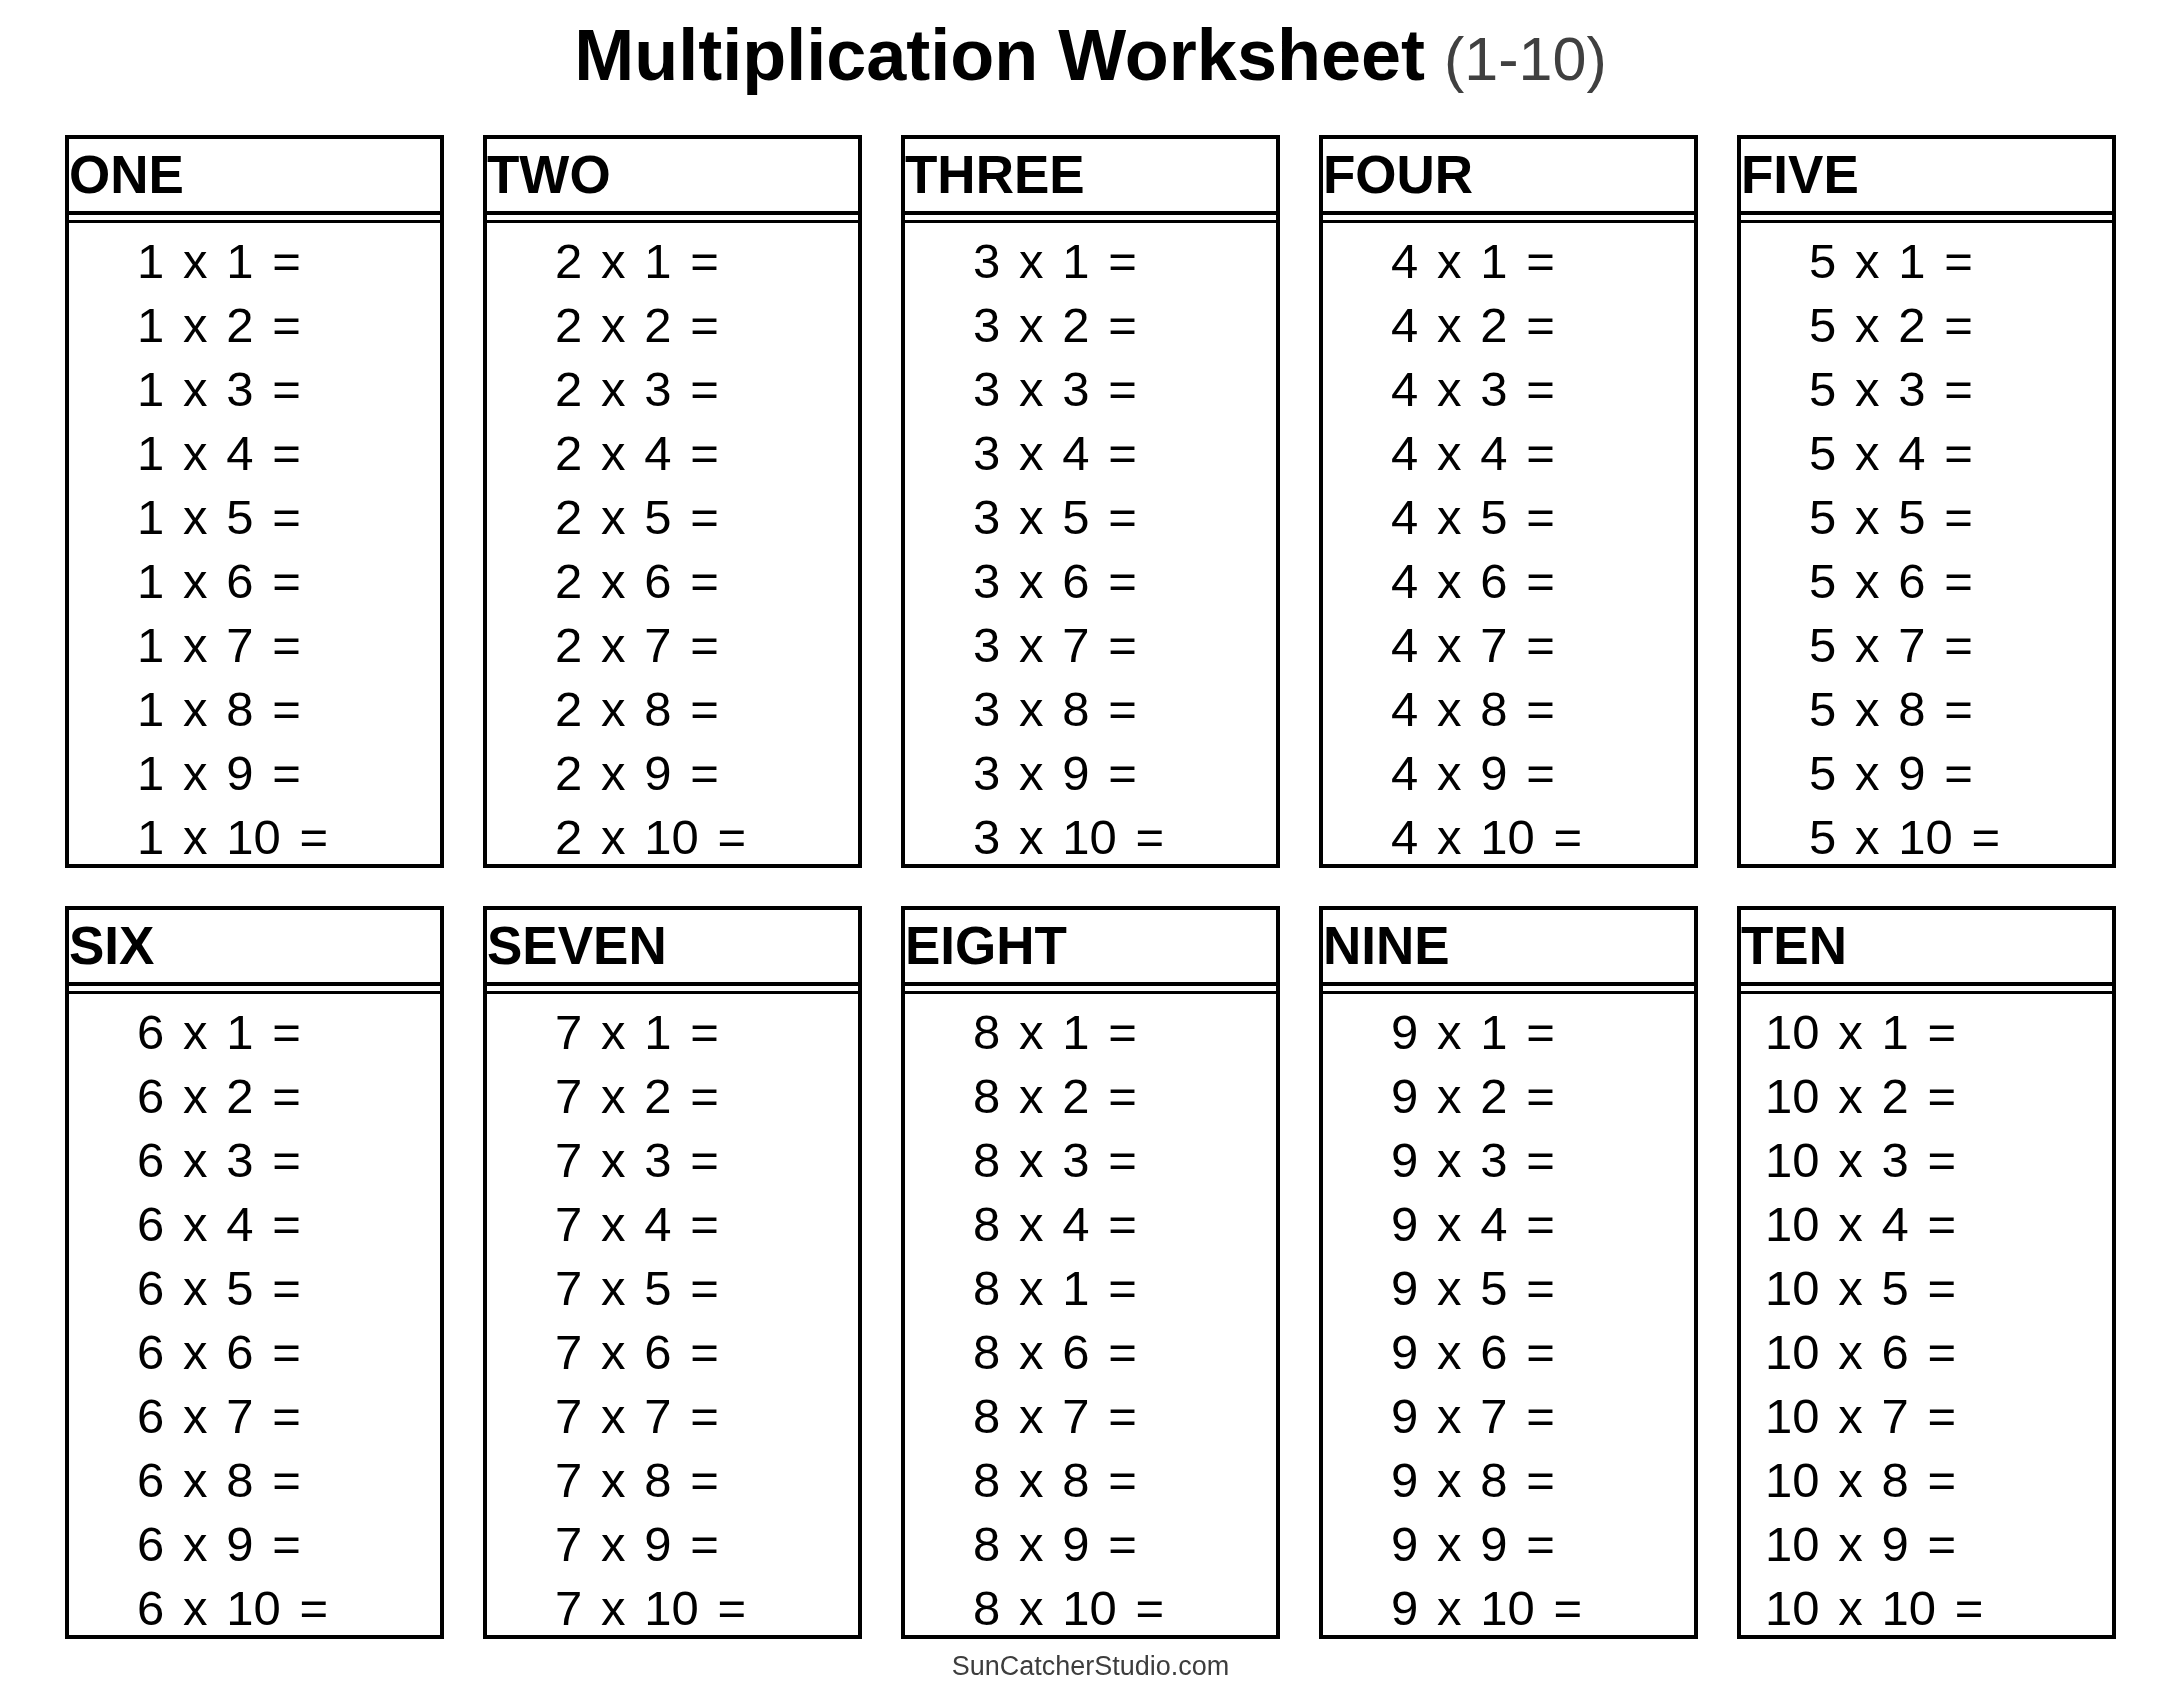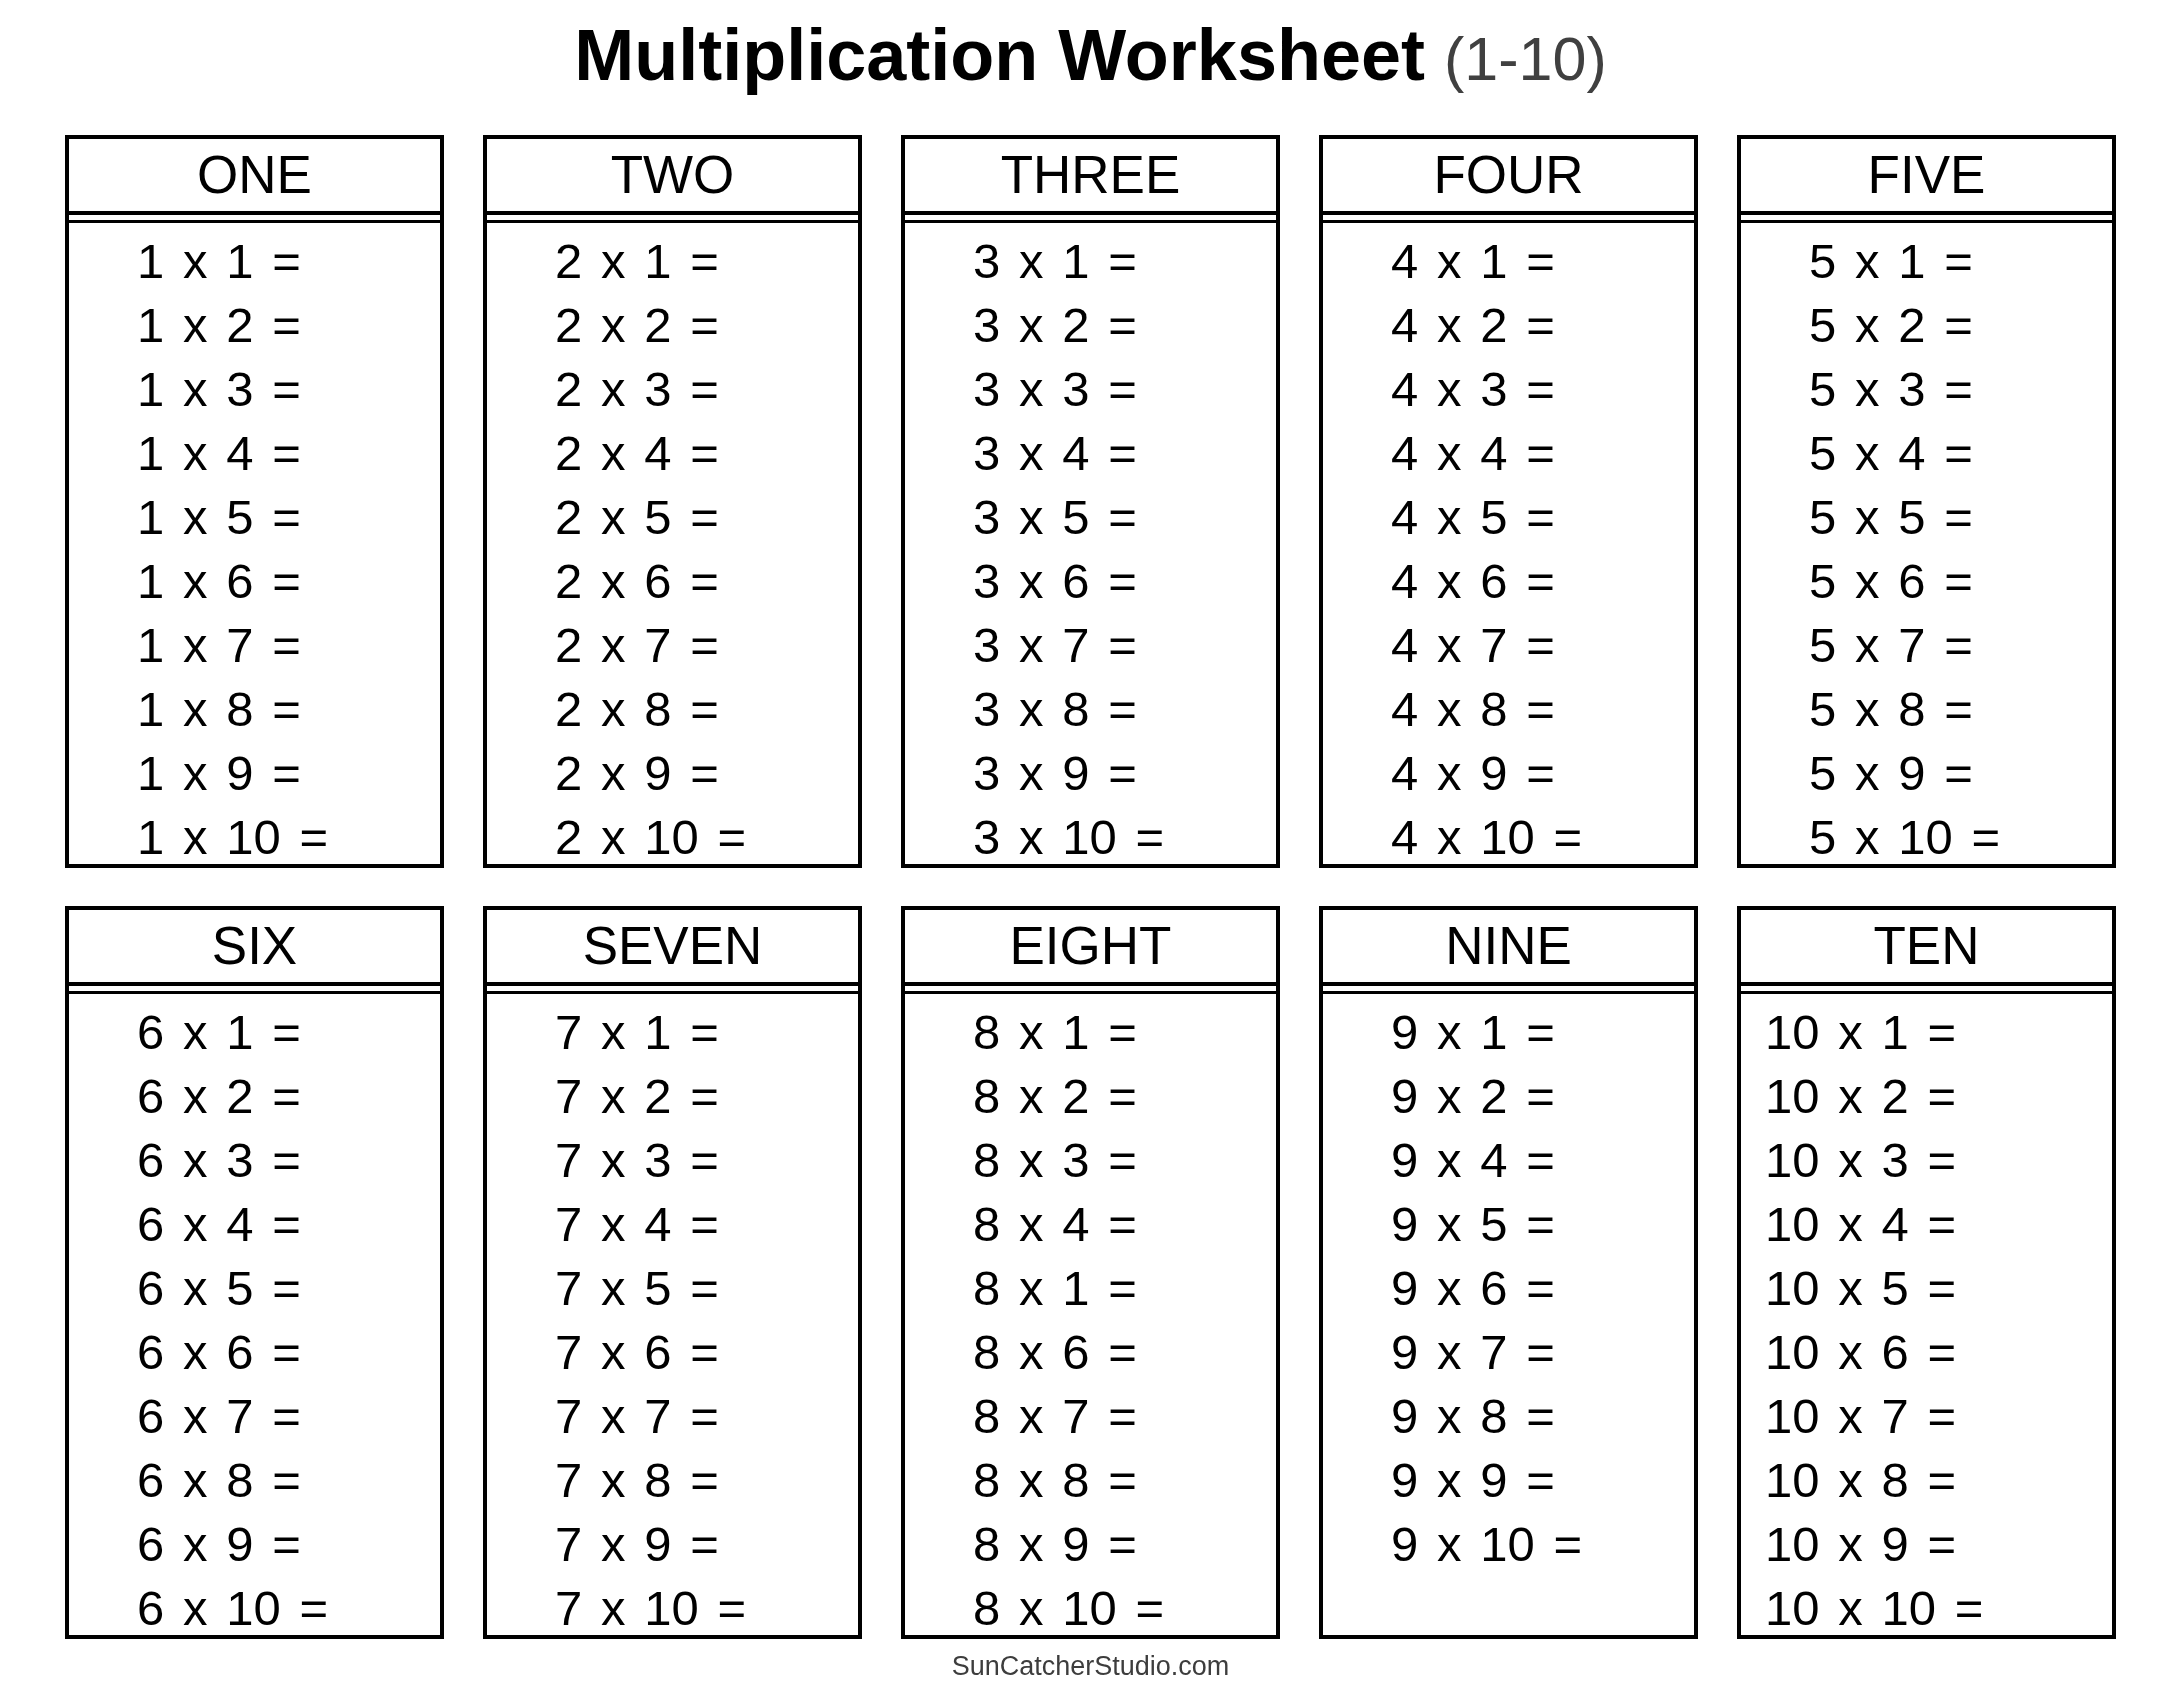--- a/index.html
+++ b/index.html
@@ -38,23 +38,22 @@
     padding: 0 65px;
     margin-top: 39px;
   }
   .column {
     border: 4.3px solid #000;
     background: #fff;
   }
   .col-header {
     height: 72px;
     line-height: 72px;
-    text-align: center;
     font-size: 53px;
-    font-weight: normal;
+    font-weight: bold;
     border-bottom: 4.3px solid #000;
   }
   .col-body {
     margin-top: 5.1px;
     border-top: 3.4px solid #000;
     height: 644px;
     box-sizing: border-box;
     padding: 6px 0 0 68px;
     font-size: 49px;
     line-height: 64px;
@@ -212,20 +211,21 @@
           <div class="problem">8 x 9 =</div>
           <div class="problem">8 x 10 =</div>
         </div>
   </div>
 
   <div class="column">
     <div class="col-header">NINE</div>
     <div class="col-body">
           <div class="problem">9 x 1 =</div>
           <div class="problem">9 x 2 =</div>
+          <div class="problem">9 x 3 =</div>
           <div class="problem">9 x 4 =</div>
           <div class="problem">9 x 5 =</div>
           <div class="problem">9 x 6 =</div>
           <div class="problem">9 x 7 =</div>
           <div class="problem">9 x 8 =</div>
           <div class="problem">9 x 9 =</div>
           <div class="problem">9 x 10 =</div>
         </div>
   </div>
 

